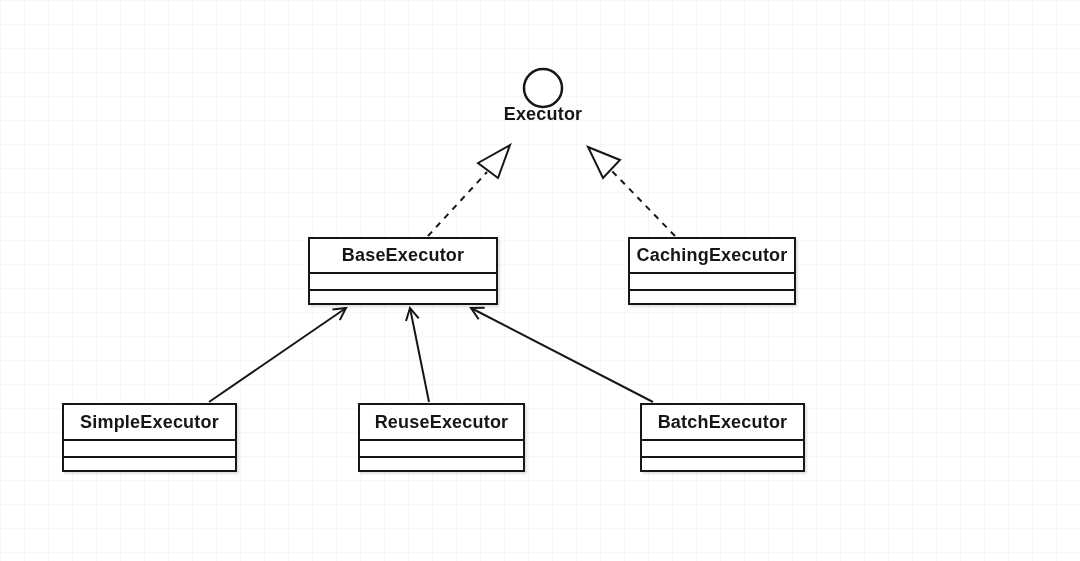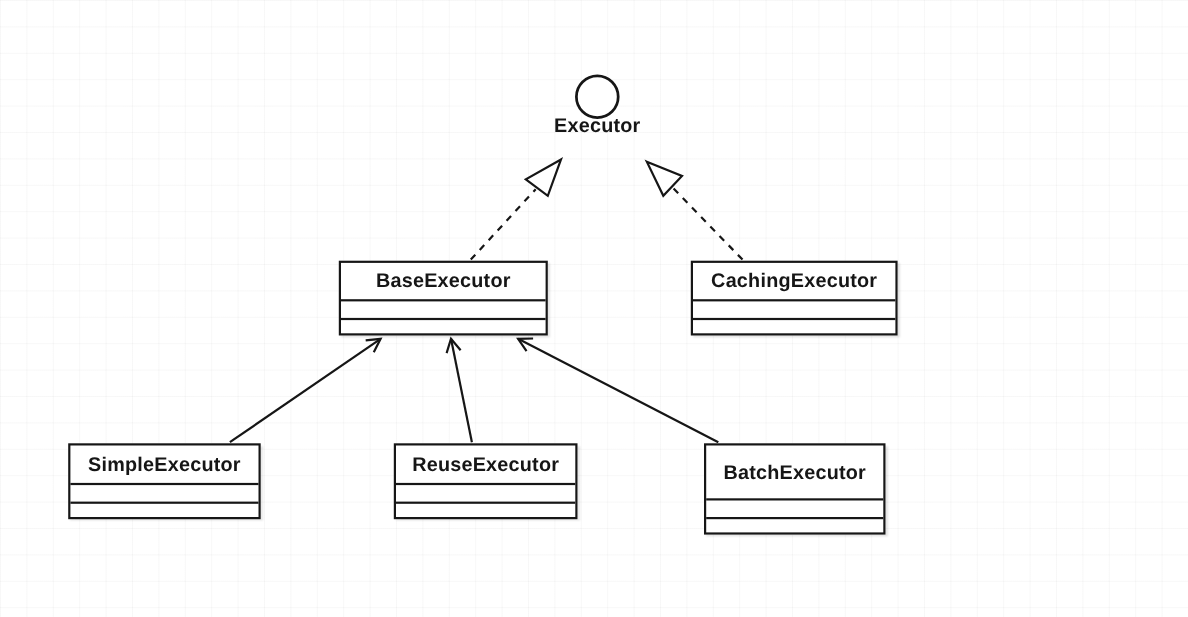--- a/index.html
+++ b/index.html
@@ -60,24 +60,24 @@
     top: 104px;
     width: 132px;
     text-align: center;
     font-weight: bold;
     font-size: 18px;
     color: #161616;
     letter-spacing: 0.2px;
   }
   
   #cls-base    { left: 308px; top: 237px; width: 190px; height: 68px; }
-  #cls-caching { left: 628px; top: 237px; width: 188px; height: 68px; }
+  #cls-caching { left: 628px; top: 237px; width: 168px; height: 68px; }
   #cls-simple  { left:  62px; top: 403px; width: 175px; height: 69px; }
   #cls-reuse   { left: 358px; top: 403px; width: 167px; height: 69px; }
-  #cls-batch   { left: 640px; top: 403px; width: 165px; height: 83px; }
+  #cls-batch   { left: 640px; top: 403px; width: 165px; height: 69px; }
 </style>
 </head>
 <body>
 
 <div class="canvas">
 
   <svg class="connector-layer" viewBox="0 0 1080 561" xmlns="http://www.w3.org/2000/svg">
     <defs>
       <marker id="openArrow" markerWidth="18" markerHeight="18" refX="14" refY="7.5" orient="auto" markerUnits="userSpaceOnUse">
         <path d="M 2 1 L 14 7.5 L 2 14" fill="none" stroke="#161616" stroke-width="2"></path>

